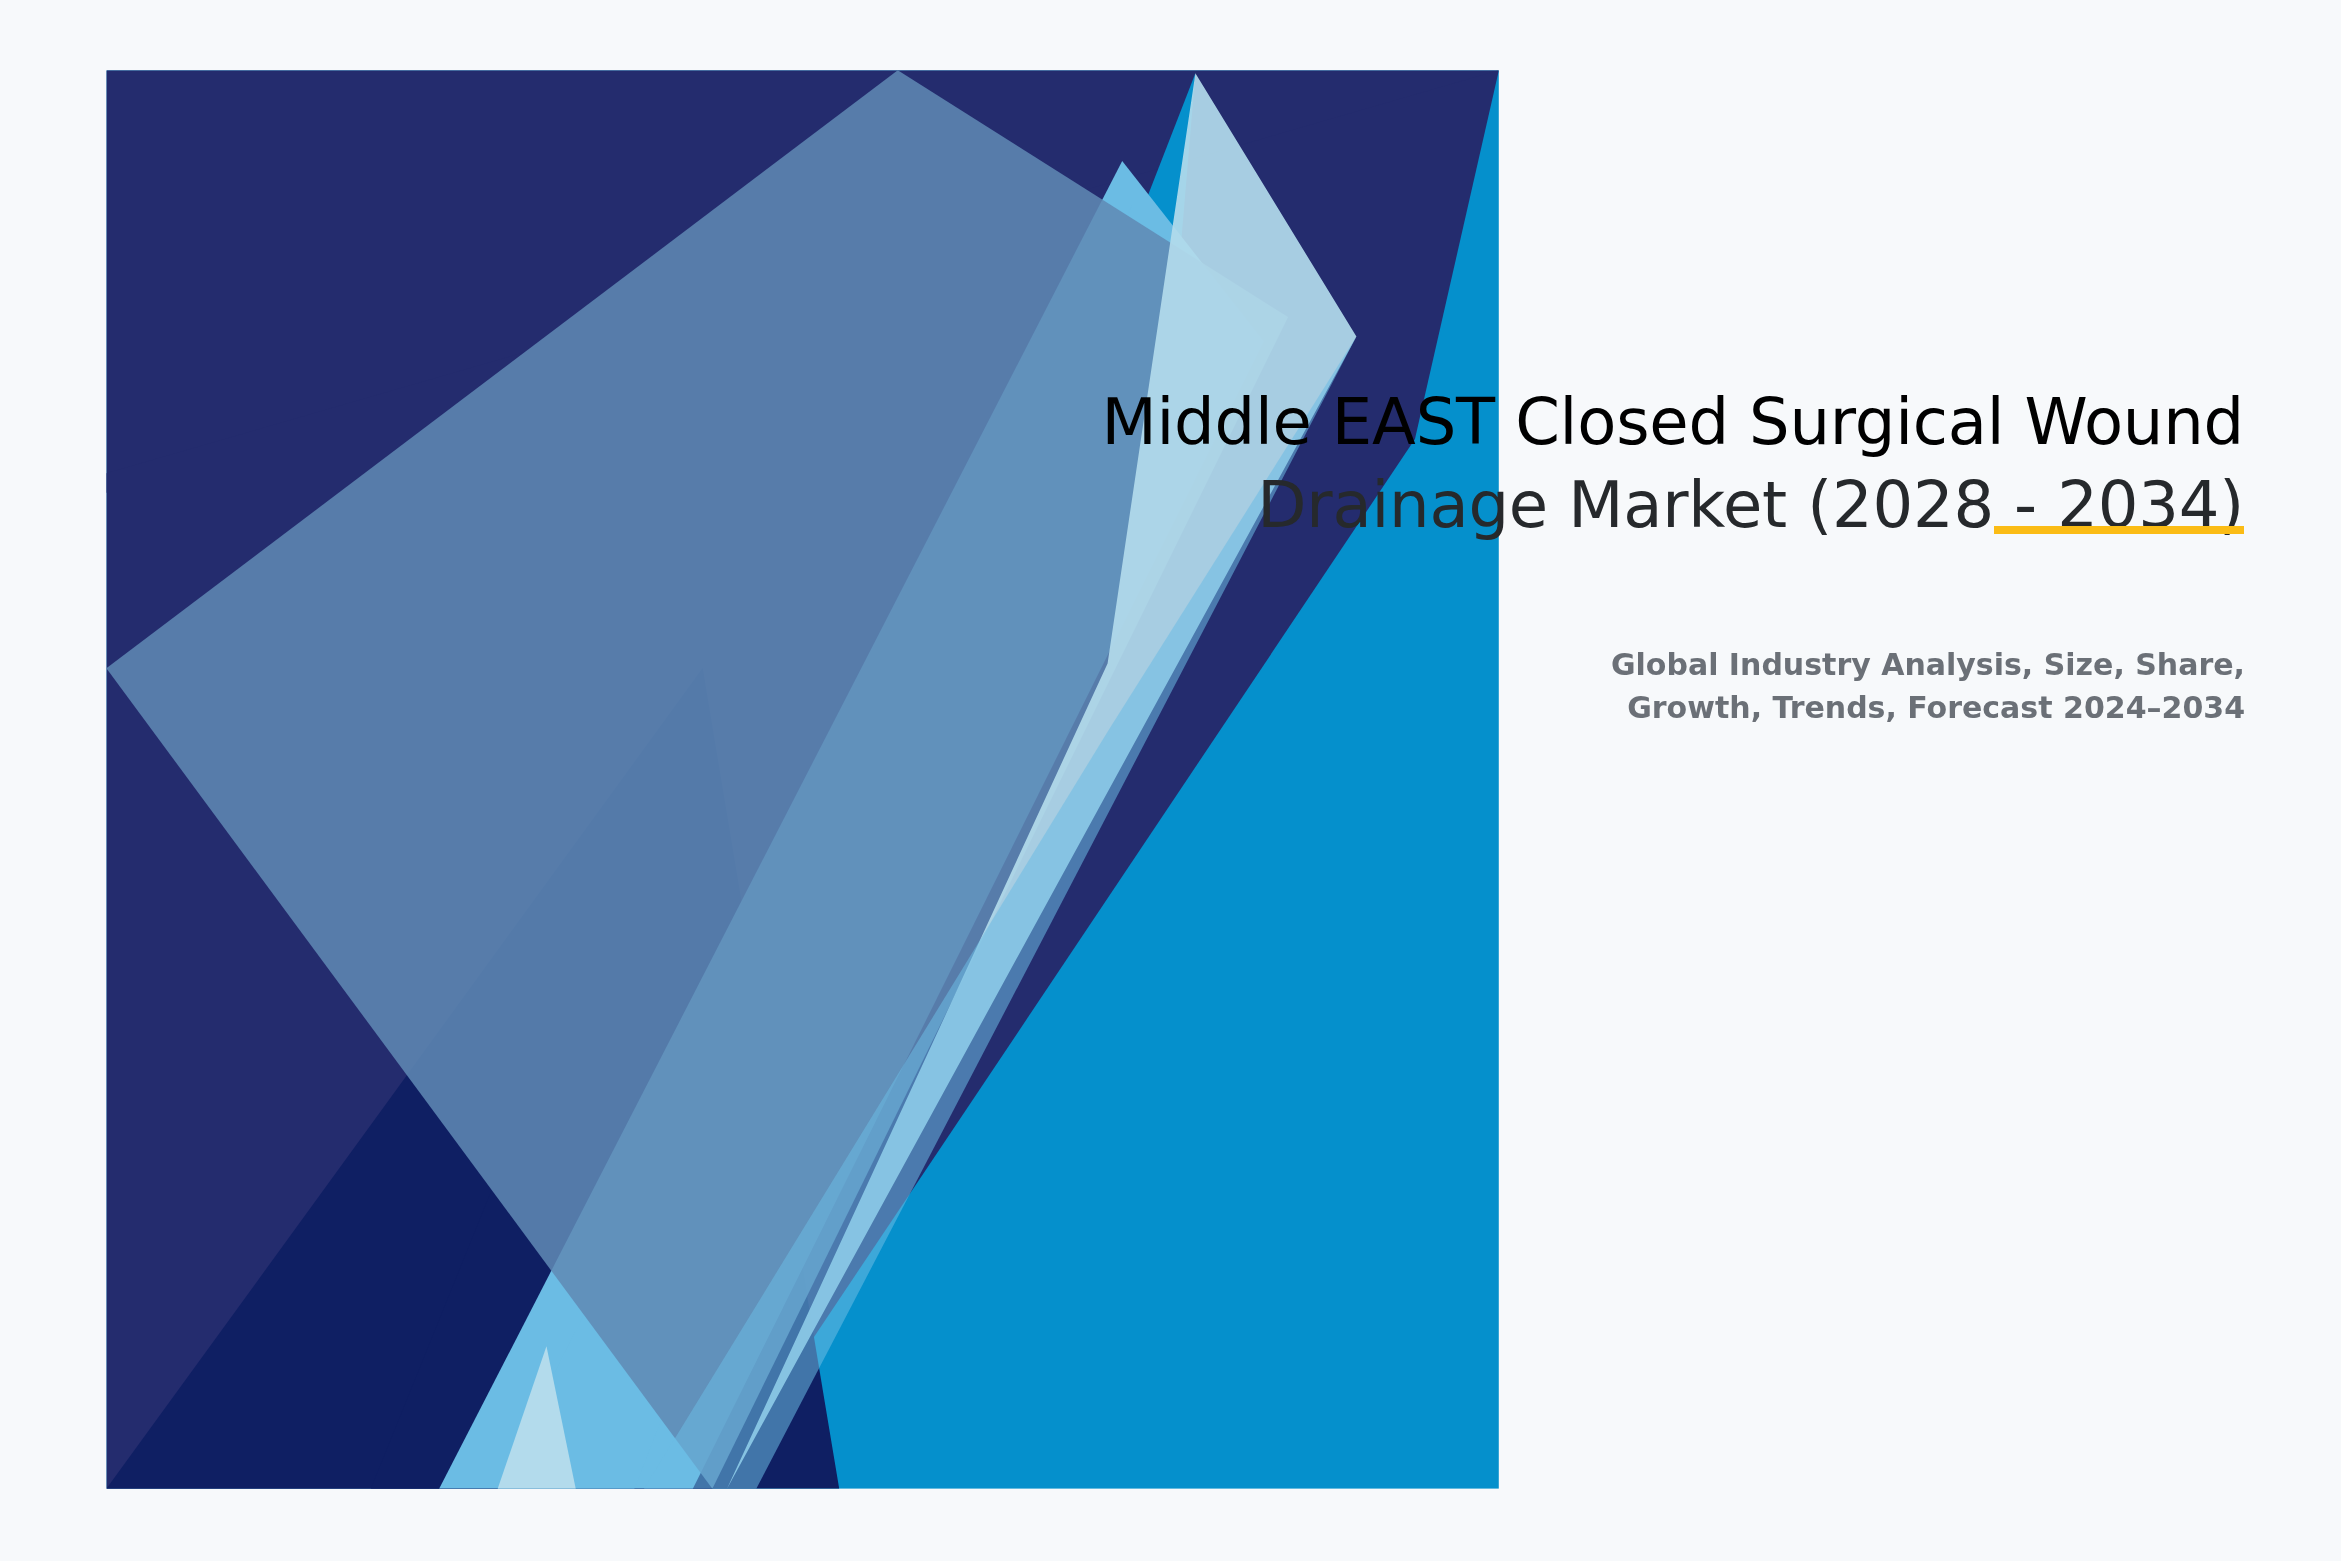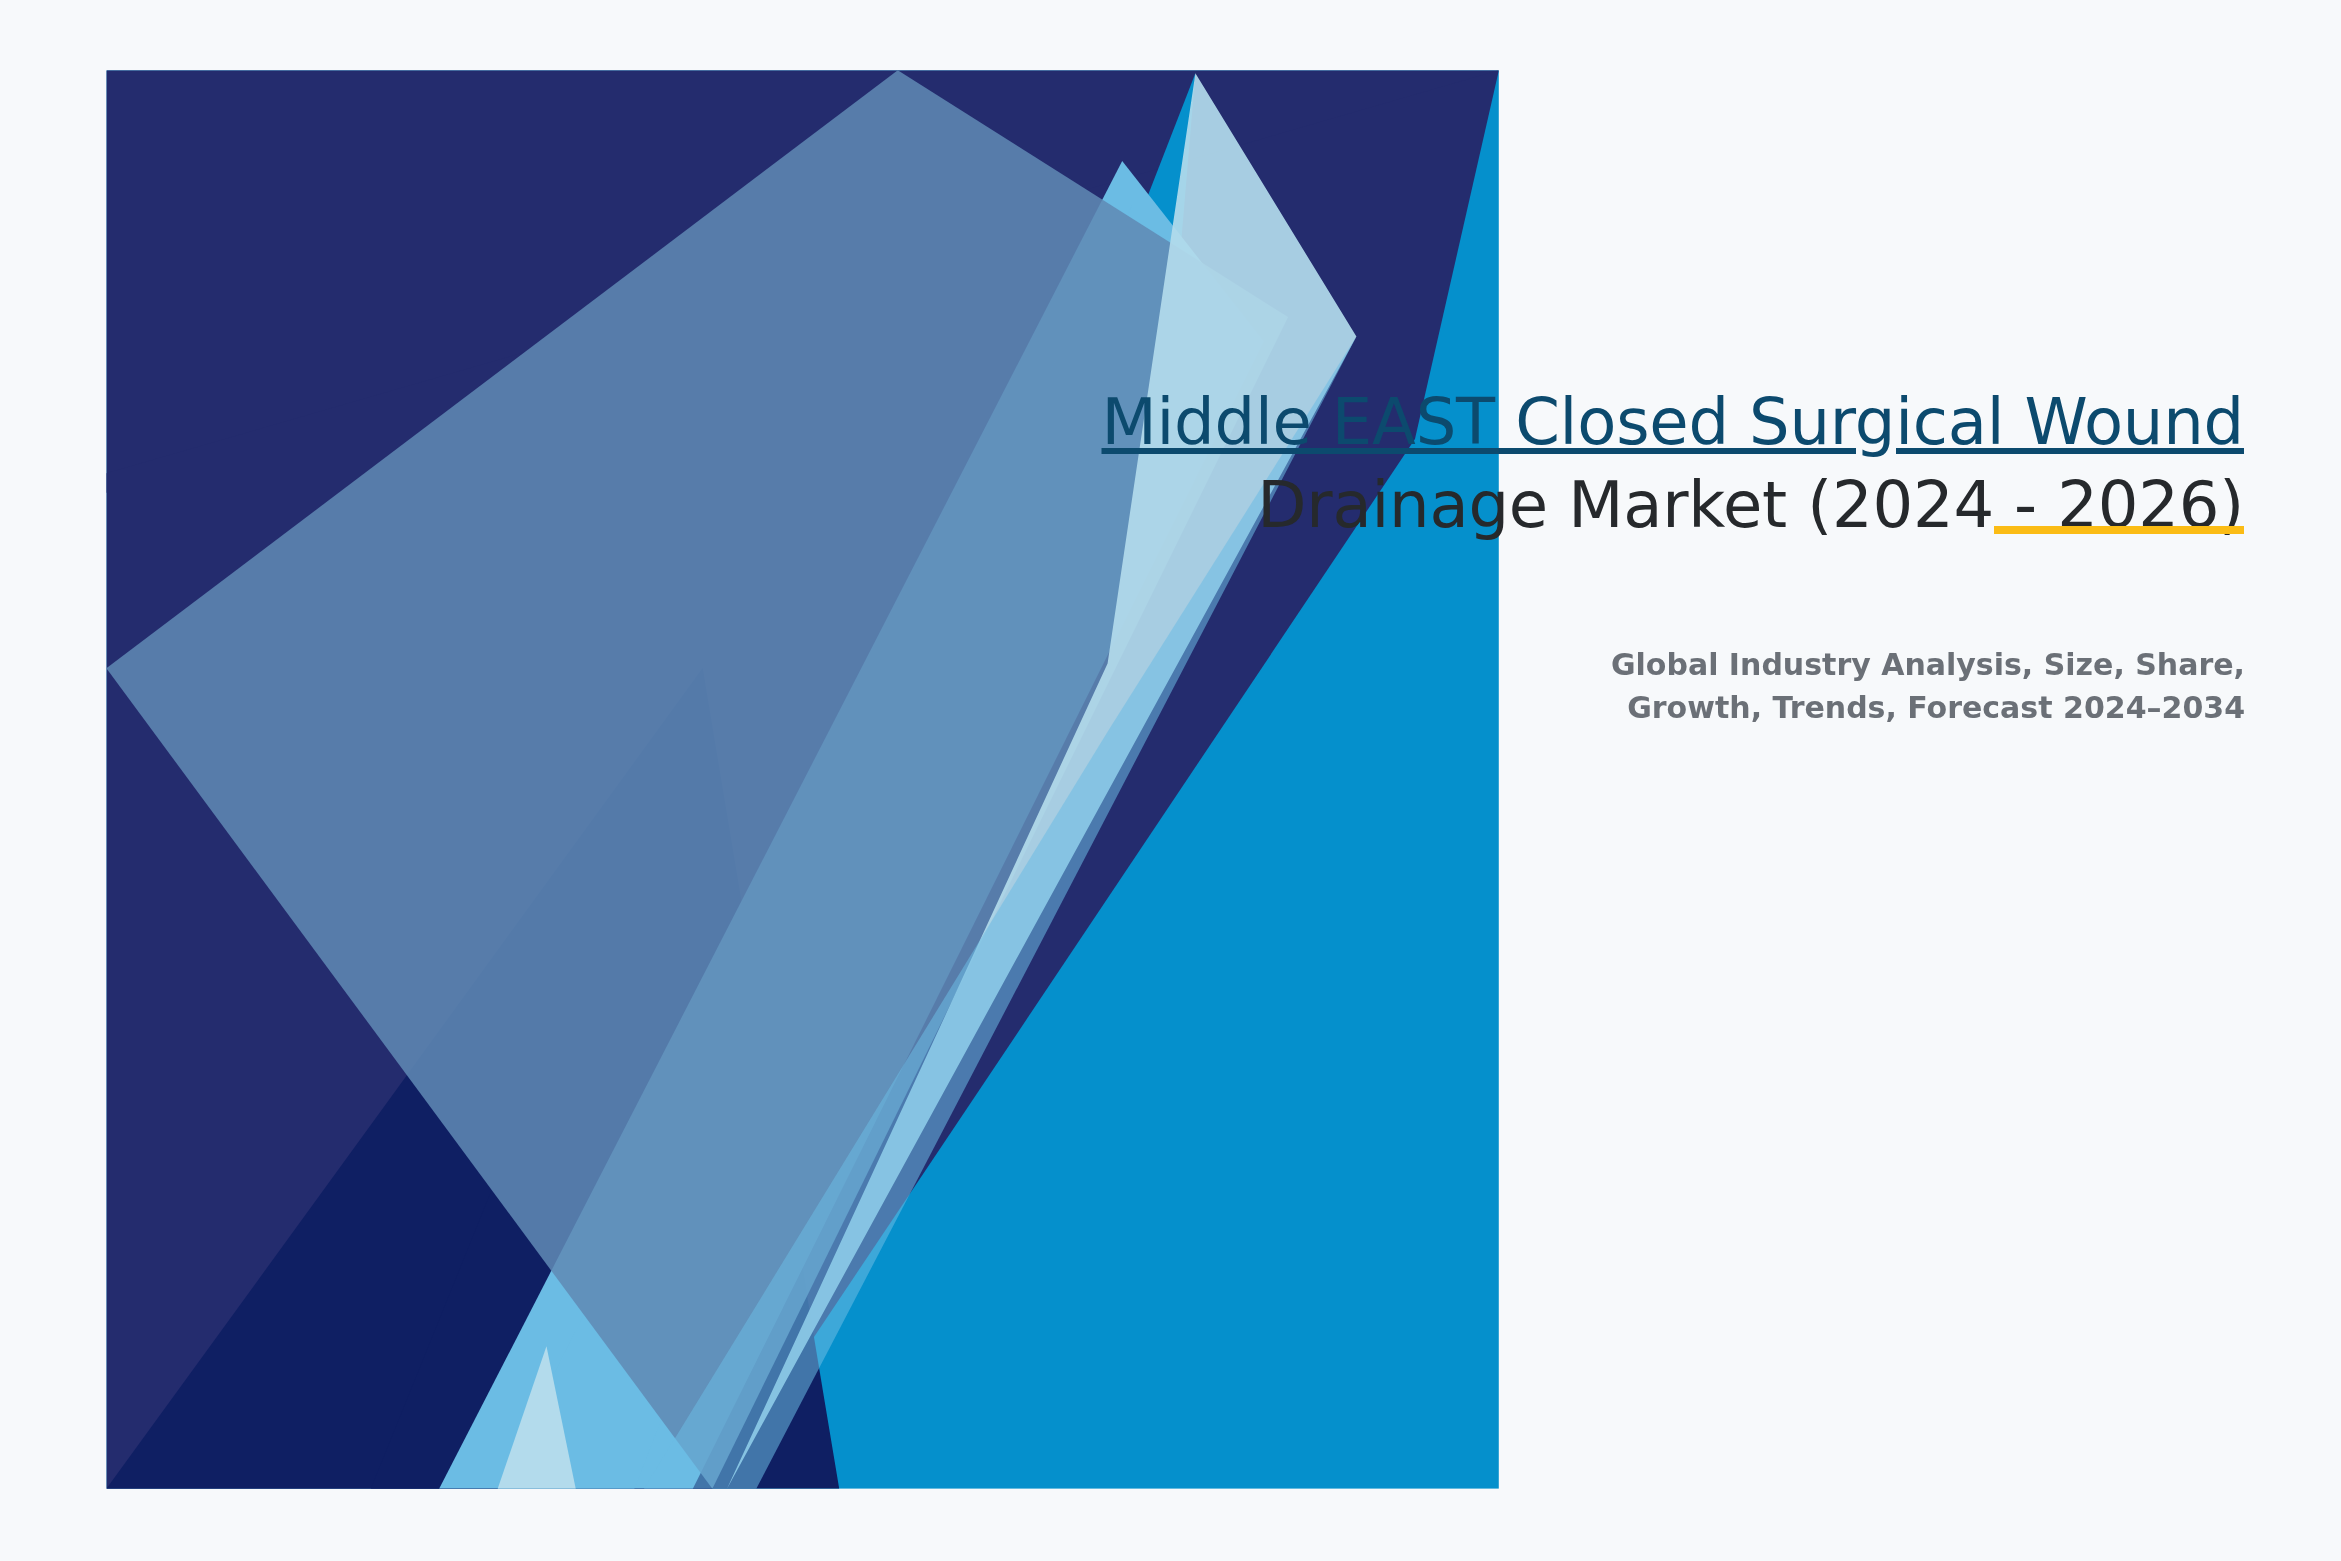--- a/index.html
+++ b/index.html
@@ -107,22 +107,22 @@
       <polygon points="2450,150 2780,690 1490,3052 2270,1360" fill="#b3dbec" opacity="0.92"></polygon>
       <polygon points="2780,690 1550,3052 1320,3052 2270,1500" fill="#6bbce4" opacity="0.55"></polygon>
 
       <polygon points="1180,3052 1020,3052 1120,2760" fill="#b3dbec"></polygon>
     </g>
   </svg>
 
   <div id="text-layer">
 
     <div class="title-block">
-      <div class="title-line" style="color: #0c4a6e; text-decoration: underline;">Middle EAST Closed Surgical Wound</div>
-      <div class="title-line" style="color: rgb(38, 41, 44);">Drainage Market (2024 - 2026)</div>
+      <div class="title-line" style="color: #000000;">Middle EAST Closed Surgical Wound</div>
+      <div class="title-line" style="color: rgb(38, 41, 44);">Drainage Market (2028 - 2034)</div>
     </div>
 
     <div class="accent-underline" style="background: rgb(251, 188, 21);"></div>
 
     <div class="subtitle-block">
       <div class="subtitle-line" style="color: rgb(107, 112, 119);">Global Industry Analysis, Size, Share,</div>
       <div class="subtitle-line" style="color: rgb(107, 112, 119);">Growth, Trends, Forecast 2024–2034</div>
     </div>
 
   </div>

